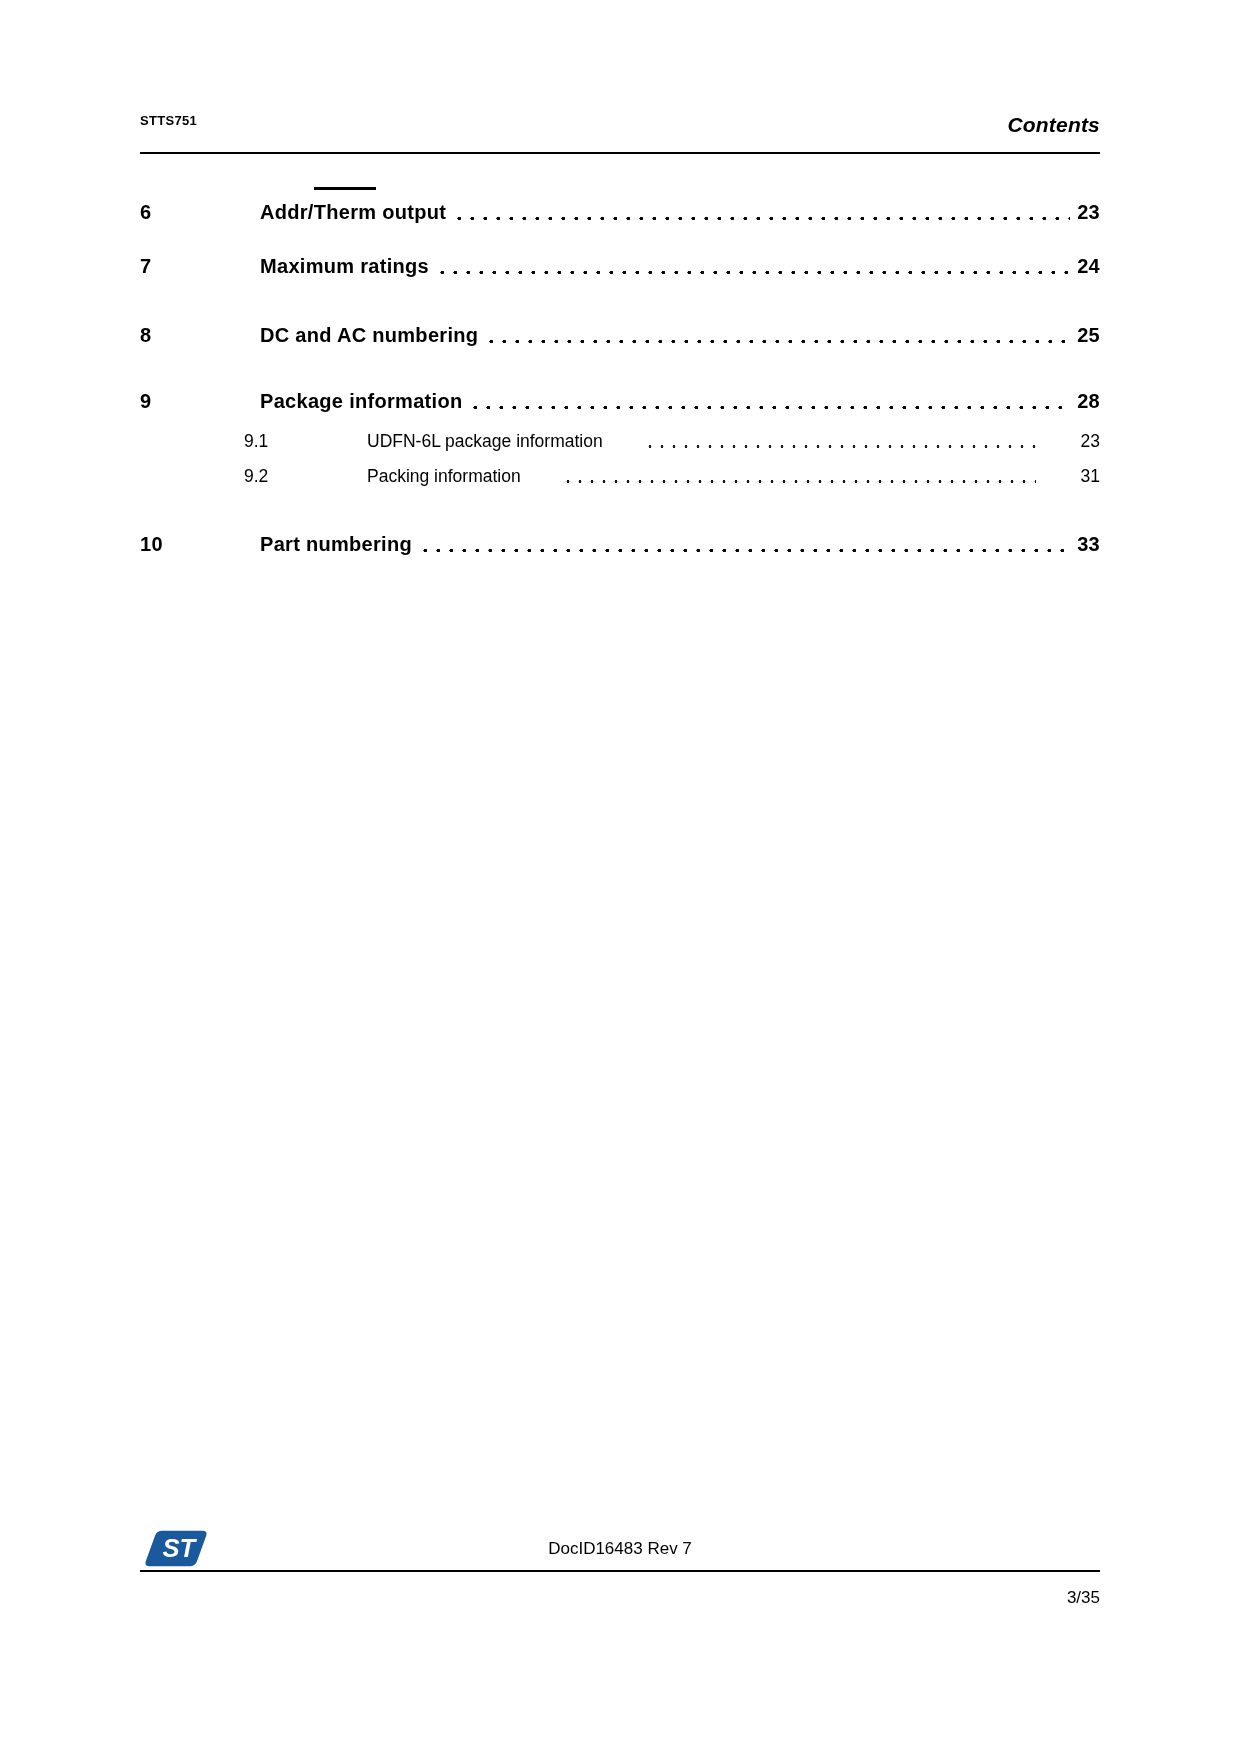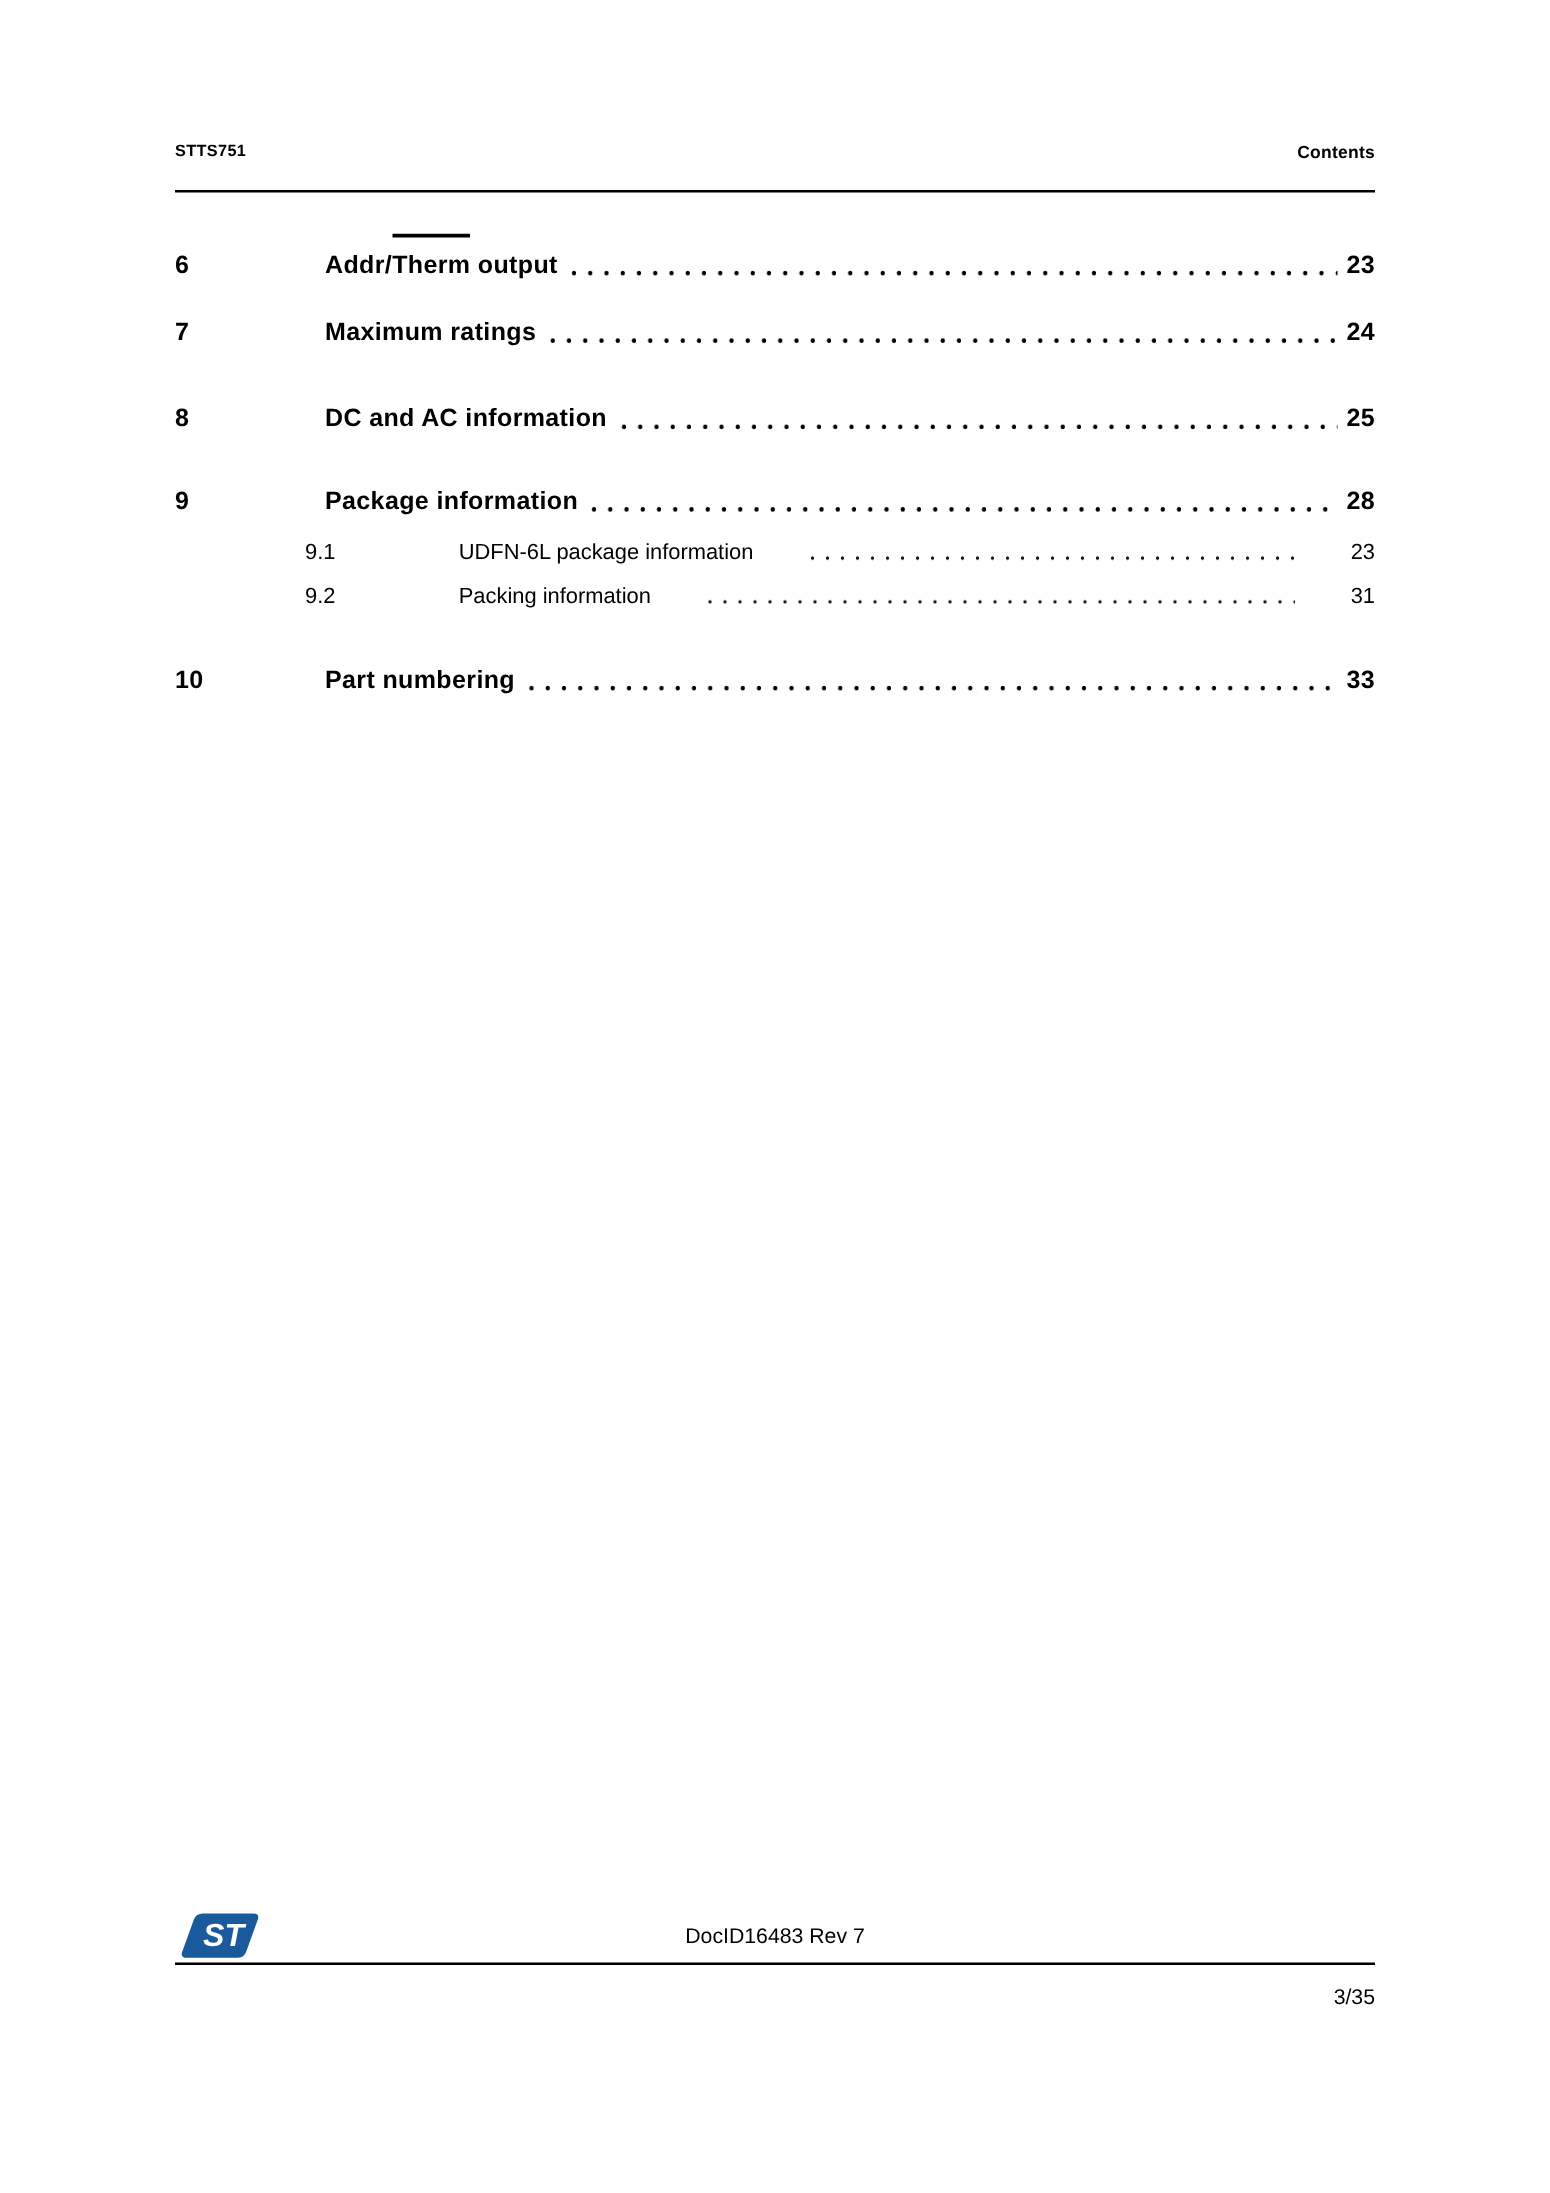--- a/index.html
+++ b/index.html
@@ -25,23 +25,24 @@
     left: 140px;
     top: 113px;
     font-size: 13px;
     font-weight: bold;
     letter-spacing: 0.3px;
   }
   .hdr-right {
     position: absolute;
     right: 140px;
     top: 113px;
-    font-size: 14px;
+    font-size: 21px;
     font-weight: bold;
     letter-spacing: 0.2px;
+    font-style: italic;
   }
   .hdr-rule {
     position: absolute;
     left: 140px;
     right: 140px;
     top: 152px;
     height: 2px;
     background: #000000;
   }
   
@@ -140,21 +141,21 @@
 
   <div class="row l1" style="top:255px">
     <span class="num">7</span>
     <span class="title">Maximum ratings</span>
     <span class="leader"></span>
     <span class="pg">24</span>
   </div>
 
   <div class="row l1" style="top:324px">
     <span class="num">8</span>
-    <span class="title">DC and AC information</span>
+    <span class="title">DC and AC numbering</span>
     <span class="leader"></span>
     <span class="pg">25</span>
   </div>
 
   <div class="row l1" style="top:390px">
     <span class="num">9</span>
     <span class="title">Package information</span>
     <span class="leader"></span>
     <span class="pg">28</span>
   </div>

